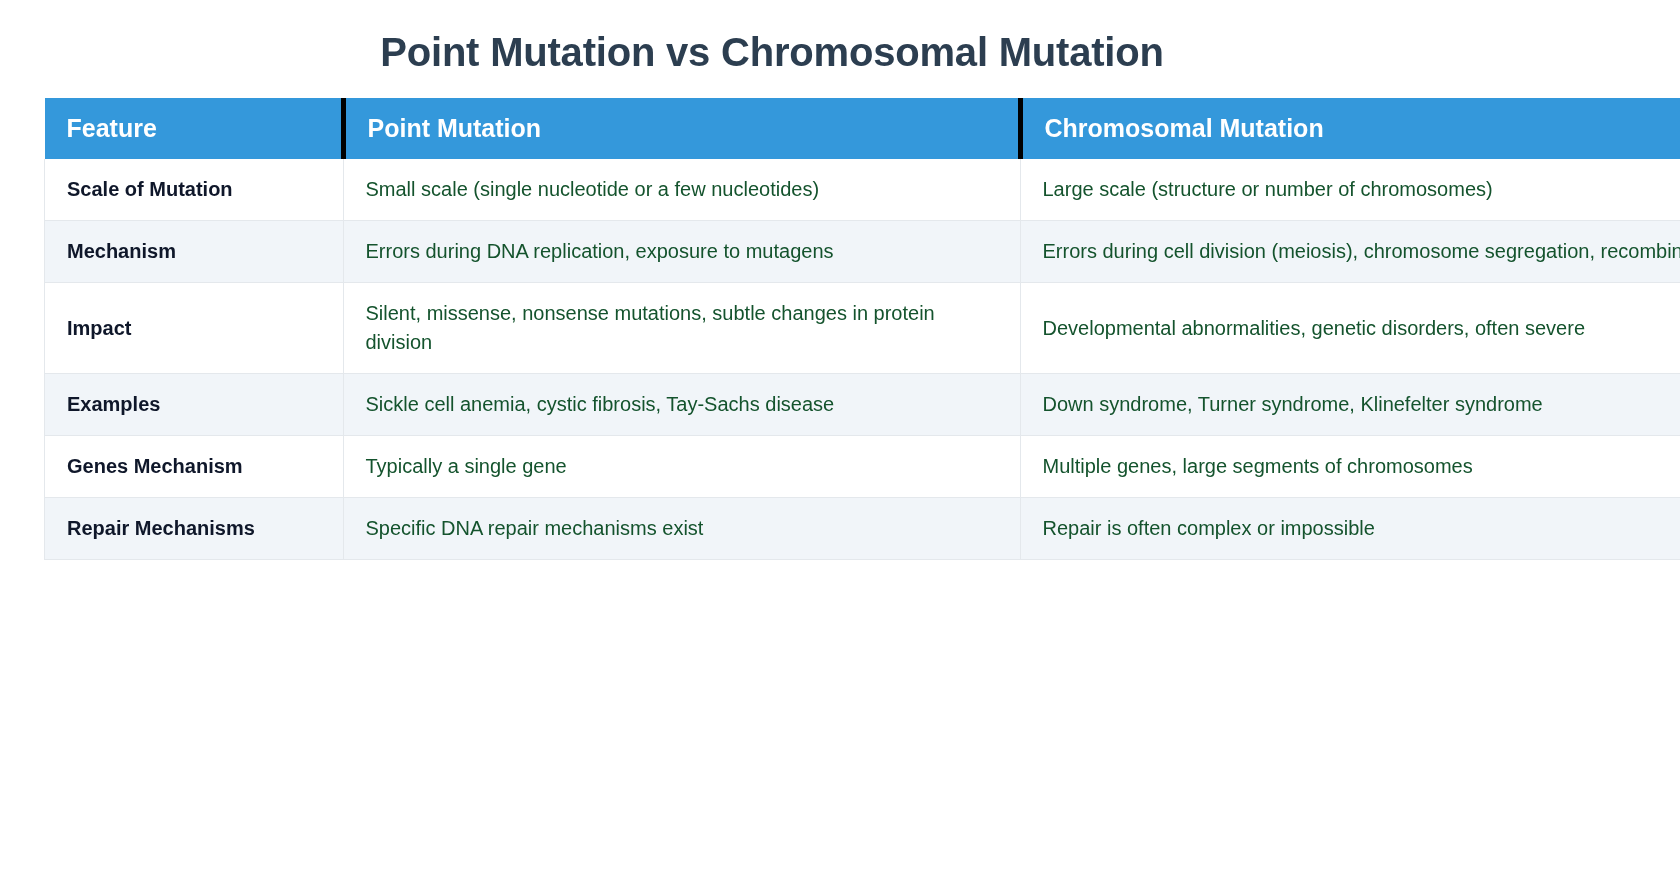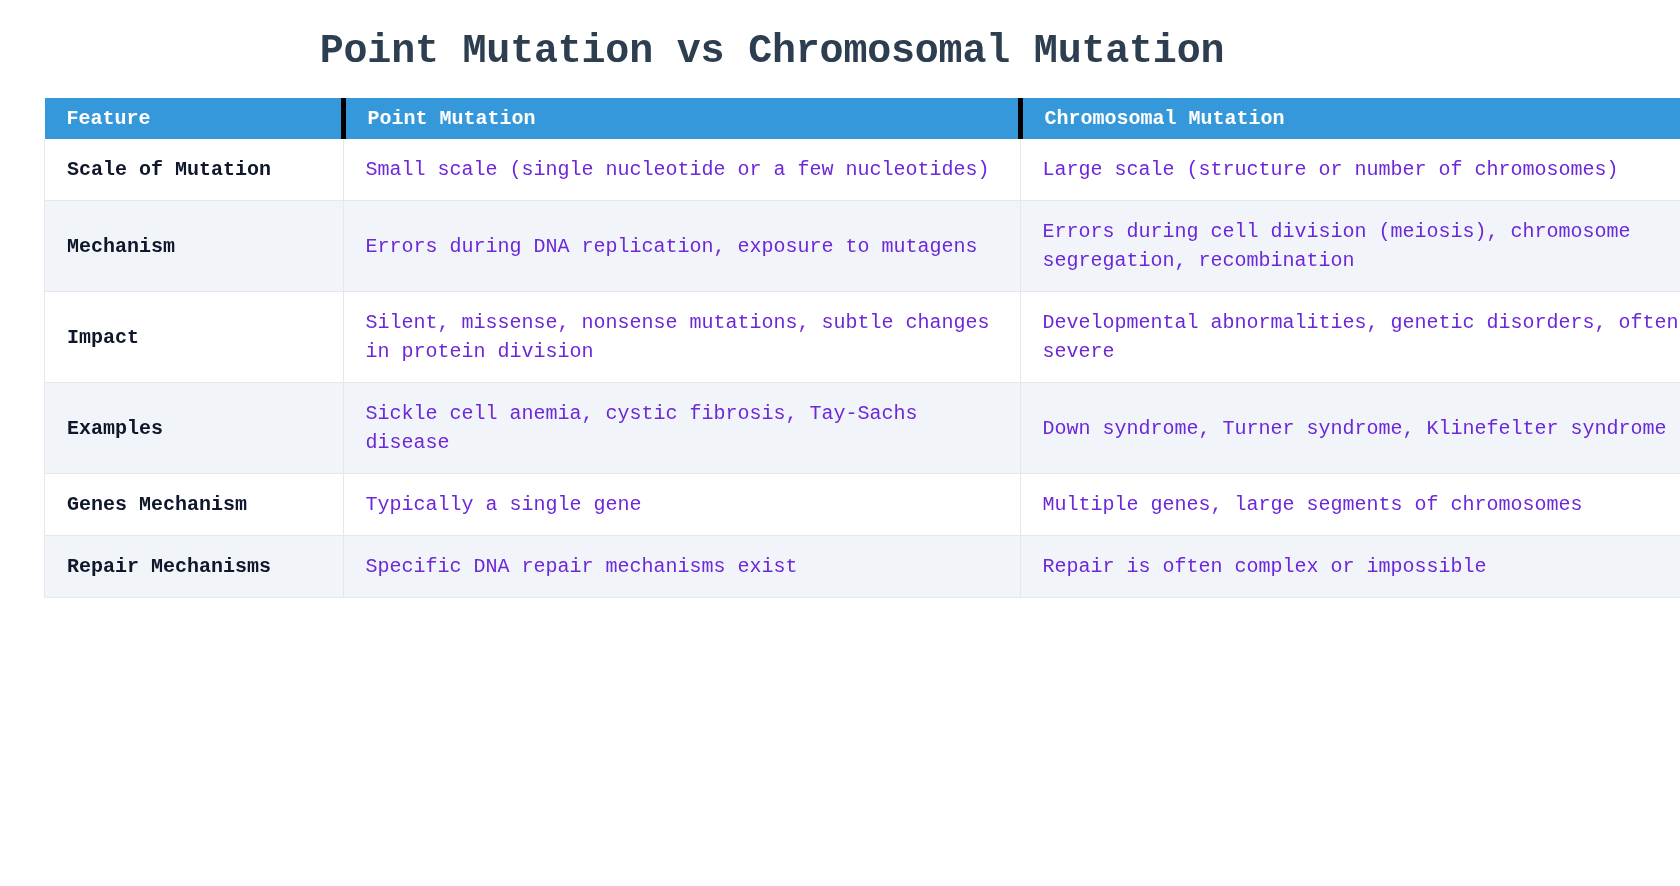--- a/index.html
+++ b/index.html
@@ -12,62 +12,61 @@
     height: 886px;
     font-family: "Liberation Sans", sans-serif;
     color: #2d3b45;
     overflow: hidden;
   }
   .page {
     width: 1544px;
     height: 886px;
     box-sizing: border-box;
     padding: 22px 44px 0 44px;
-    font-family: Liberation Mono, monospace;
   }
   .title {
     text-align: center;
     font-size: 40px;
     font-weight: bold;
     color: #2c3e50;
     letter-spacing: -0.2px;
     margin: 6px 0 22px 0;
     line-height: 1.2;
   }
   table.compare {
     width: 1592px;
     border-collapse: collapse;
     table-layout: fixed;
     font-size: 20px;
   }
   table.compare thead th {
     background: #3498db;
     color: #ffffff;
-    font-size: 20px;
+    font-size: 25px;
     font-weight: bold;
     text-align: left;
-    padding: 9px 22px;
+    padding: 16px 22px;
     border: none;
     vertical-align: middle;
   }
   table.compare thead th.col-feature { width: 252px; }
   table.compare thead th.col-point   { width: 628px; }
   table.compare thead th.col-chromo  { width: 712px; }
 
   table.compare thead th + th {
     border-left: 5px solid #000000;
   }
 
   table.compare tbody td {
     padding: 16px 22px;
     border-bottom: 1px solid #e4e8ec;
     border-right: 1px solid #e4e8ec;
     vertical-align: middle;
     line-height: 1.45;
-    color: #6d28d9;
+    color: #14532d;
     font-size: 20px;
   }
   table.compare tbody td:first-child {
     border-left: 1px solid #e4e8ec;
     font-weight: bold;
     color: #0f172a;
   }
   table.compare tbody tr.odd td {
     background: #ffffff;
   }

